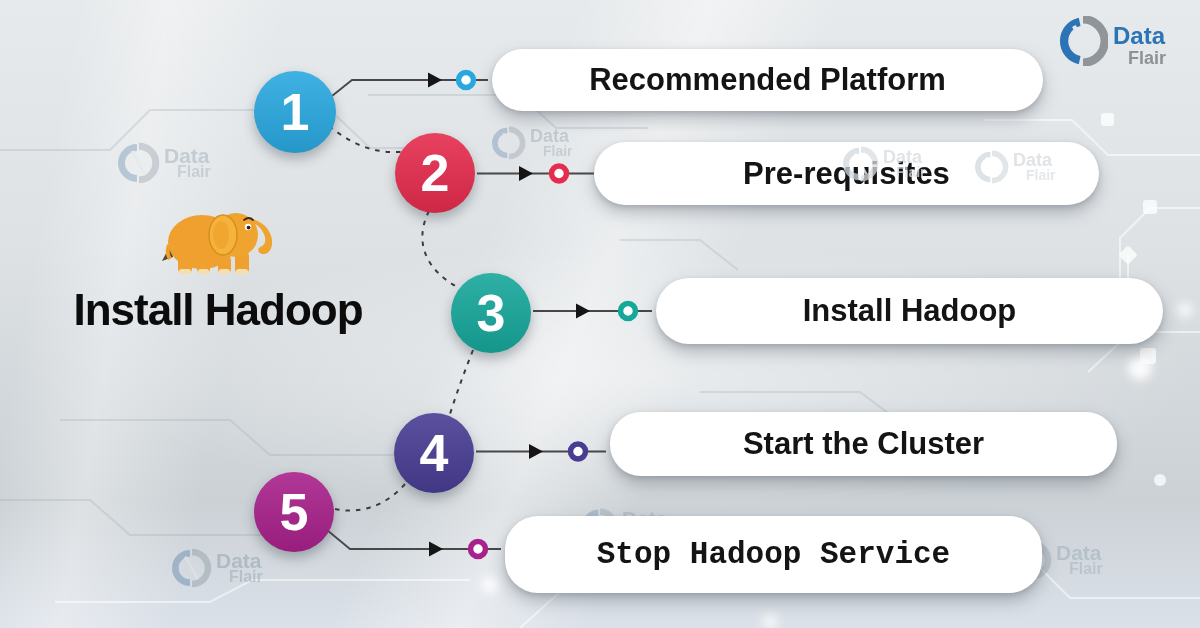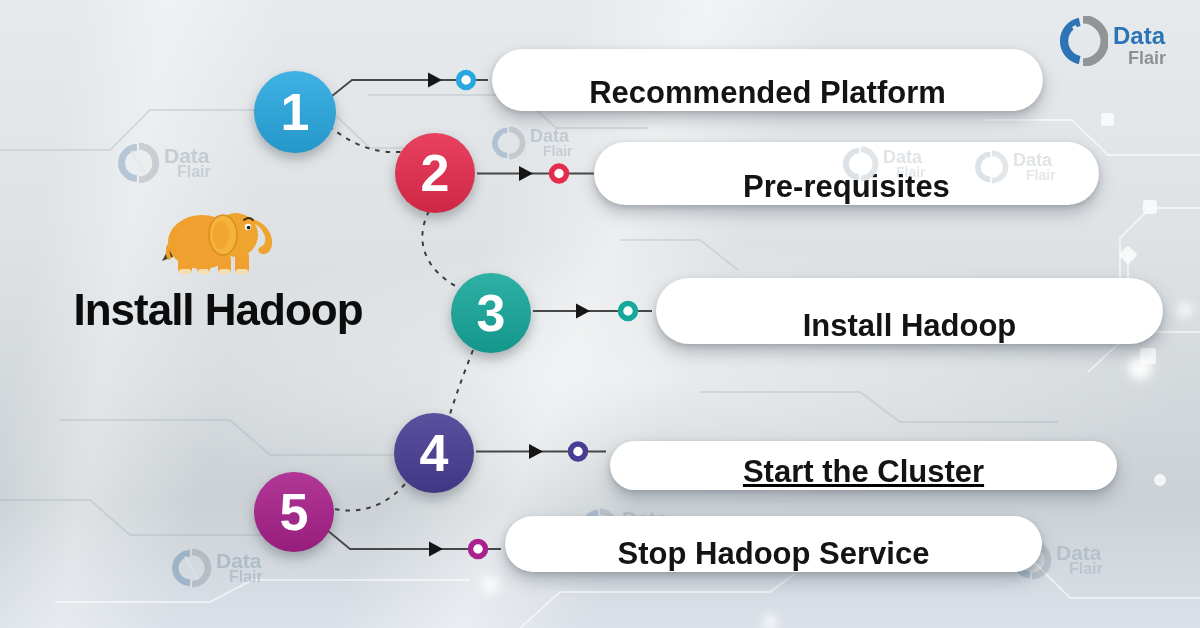--- a/index.html
+++ b/index.html
@@ -17,21 +17,21 @@
   
   .step-circle{
     position:absolute;border-radius:50%;display:flex;align-items:center;justify-content:center;
     color:#fff;font-weight:bold;font-size:52px;
     background-image:linear-gradient(180deg,rgba(255,255,255,.10),rgba(0,0,0,.10));
     box-shadow:0 6px 12px rgba(55,65,75,.35);
     z-index:4;
   }
   
   .pill{
-    position:absolute;background:#fff;display:flex;align-items:flex-end;justify-content:center;
+    position:absolute;background:#fff;display:flex;align-items:center;justify-content:center;
     box-shadow:0 8px 16px rgba(80,90,100,.35), 0 2px 5px rgba(80,90,100,.22);
     z-index:5;
   }
   .pill span{font-weight:bold;font-size:31px;color:#141414;letter-spacing:0;}
   
   .title{
     position:absolute;left:13px;top:283px;width:410px;text-align:center;
     font-weight:bold;font-size:44px;line-height:1.22;color:#0c0c0c;letter-spacing:-1px;z-index:4;
   }
   
@@ -203,24 +203,24 @@
 
   <div class="pill" style="left:492px;top:49px;width:551px;height:62px;border-radius:31px;">
       <span>Recommended Platform</span>
     </div>
   <div class="pill" style="left:594px;top:142px;width:505px;height:63px;border-radius:32px;">
       <span>Pre-requisites</span>
     </div>
   <div class="pill" style="left:656px;top:278px;width:507px;height:66px;border-radius:33px;">
       <span>Install Hadoop</span>
     </div>
-  <div class="pill" style="left:610px;top:441px;width:507px;height:49px;border-radius:31px;text-decoration:underline;">
+  <div class="pill" style="left:610px;top:412px;width:507px;height:64px;border-radius:31px;">
       <span>Start the Cluster</span>
     </div>
-  <div class="pill" style="left:505px;top:516px;width:537px;height:56px;border-radius:33px;">
+  <div class="pill" style="left:505px;top:516px;width:537px;height:77px;border-radius:33px;font-family:Liberation Mono, monospace;">
       <span>Stop Hadoop Service</span>
     </div>
 
   <div class="wm light small" style="left:843px;top:146px;">
     <svg width="36" height="36">
         <use href="#wm-swirl-light"></use>
       </svg>
     <div class="wm-tx">
         <span class="wm-d">Data</span>
         <span class="wm-f">Flair</span>

